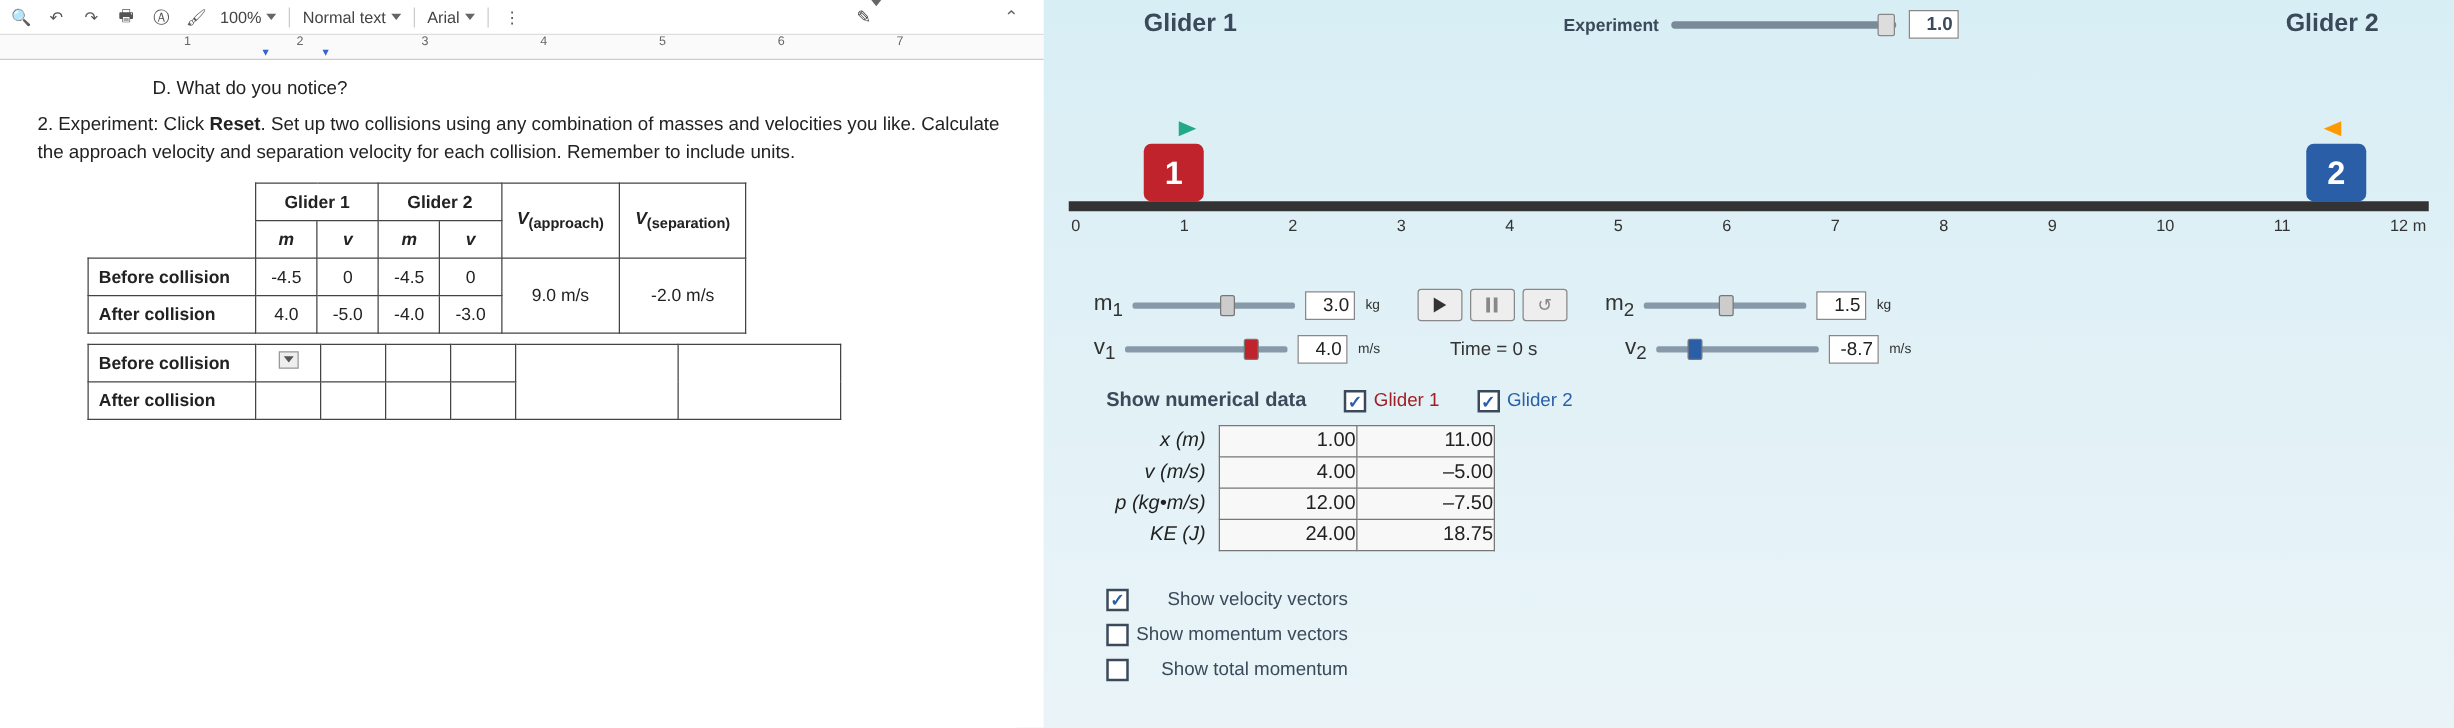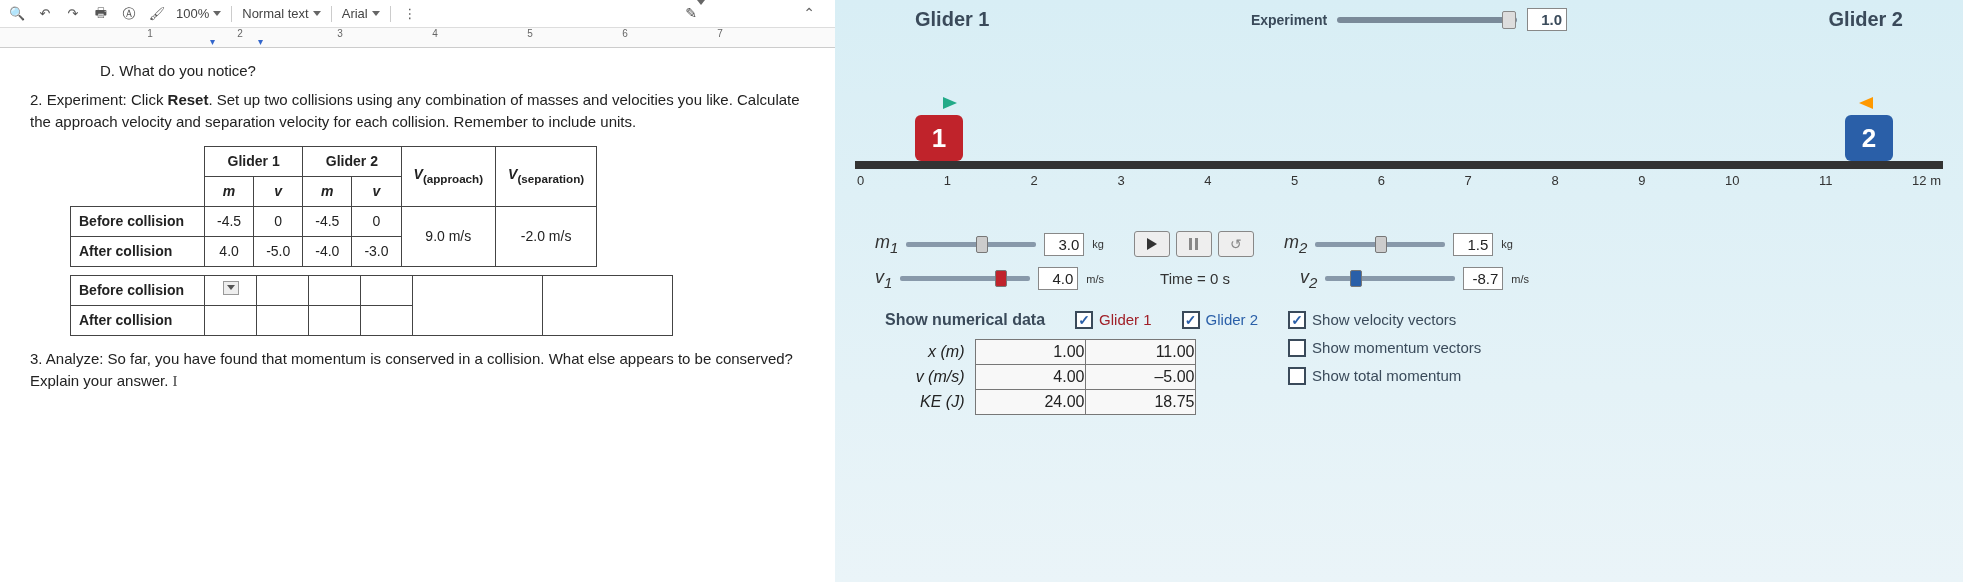--- a/index.html
+++ b/index.html
@@ -40,38 +40,38 @@
 .glider-obj { position: absolute; top: 54px; width: 48px; height: 46px; border-radius: 6px; display: flex; align-items: center; justify-content: center; font-size: 26px; font-weight: bold; color: #fff; }
 .glider-red { background: #c0232b; left: 60px; }
 .glider-blue { background: #2a5fa8; right: 50px; }
 .flag { position: absolute; width: 0; height: 0; top: -18px; left: 50%; border-left: 4px solid #555; }
 .flag::after { content: ''; position: absolute; top: 0; left: 0; border-top: 6px solid transparent; border-bottom: 6px solid transparent; }
 .glider-red .flag::after { border-left: 14px solid #2a8; }
 .glider-blue .flag::after { border-right: 14px solid #f90; left: -14px; }
 
 .controls-row { display: flex; align-items: center; gap: 30px; padding: 0 20px; }
 .param { display: flex; align-items: center; gap: 8px; }
-.param .lbl { font-style: italic; font-size: 18px; color: #333; }
+.param .lbl { font-size: 18px; color: #333; }
 .slider2 { width: 130px; height: 5px; background: #8899aa; position: relative; border-radius: 2px; }
 .slider2 .th { position: absolute; top: -6px; width: 12px; height: 17px; background: #ccc; border: 1px solid #777; border-radius: 2px; }
 .slider2.red .th { background: #c0232b; }
 .slider2.blue .th { background: #2a5fa8; }
 .unit { color: #333; font-size: 11px; }
 .play-row { display: flex; align-items: center; gap: 6px; }
 .play-btn { width: 36px; height: 26px; border: 1px solid #888; background: #eee; display: flex; align-items: center; justify-content: center; cursor: pointer; border-radius: 3px; }
 .tri-play { width: 0; height: 0; border-top: 6px solid transparent; border-bottom: 6px solid transparent; border-left: 10px solid #333; }
 .pause-ico { display: flex; gap: 3px; }
 .pause-ico span { width: 3px; height: 12px; background: #888; }
 .reset-ico { font-size: 14px; color: #888; }
 .time-txt { font-size: 15px; color: #333; margin-left: 26px; }
 
-.data-panel { display: flex; gap: 30px; padding: 20px 20px 0 30px; align-items: flex-start; }
+.data-panel { display: flex; gap: 30px; padding: 20px 20px 0 30px; align-items: flex-start; flex-direction: column; }
 .check { display: flex; align-items: center; gap: 6px; font-size: 15px; color: #2a5fa8; }
 .check.red-lbl { color: #a02028; }
-.check.plain { color: #3a4a5a; }
+.check.plain { color: #3a4a5a; justify-content: space-between; }
 .chkbox { width: 18px; height: 18px; border: 2px solid #3a4a5a; background: #fff; display: flex; align-items: center; justify-content: center; }
 .chkbox.on::after { content: '✓'; color: #2a5fa8; font-weight: bold; font-size: 14px; }
 .num-table { border-collapse: collapse; font-size: 16px; }
 .num-table td { border: 1px solid #777; padding: 3px 0; width: 110px; text-align: right; background: #f8f8f8; }
 .num-table .rlbl { border: none; background: transparent; text-align: right; padding-right: 10px; font-style: italic; width: 90px; }
 .shownum { font-weight: bold; color: #3a4a5a; font-size: 16px; }
 .right-checks { display: flex; flex-direction: column; gap: 10px; }
 .left-pane .pen { position: absolute; right: 130px; top: 5px; color: #444; }
 .left-pane .uparrow { position: absolute; right: 20px; top: 5px; color: #666; cursor: pointer; }
 </style>
@@ -112,21 +112,21 @@
     <span class="num" style="left:150px">1</span>
     <span class="num" style="left:240px">2</span>
     <span class="num" style="left:340px">3</span>
     <span class="num" style="left:435px">4</span>
     <span class="num" style="left:530px">5</span>
     <span class="num" style="left:625px">6</span>
     <span class="num" style="left:720px">7</span>
   </div>
 
   <div class="doc">
-    <div class="q" style="margin-left:70px">D.  What do you notice?</div>
+    <div class="q" style="margin-left:92px">D.  What do you notice?</div>
 
     <div class="item2">
       <span>2.</span>
       <span class="u">Experiment</span><span>: Click </span><b>Reset</b><span>. Set up two collisions using any combination of masses and velocities you like. Calculate the approach velocity and separation velocity for each collision. Remember to include units.</span>
     </div>
 
     <table class="data" style="margin-left:40px">
       <tbody>
           <tr>
         <th rowspan="2" style="border:none;background:transparent"></th>
@@ -174,25 +174,20 @@
       <tr>
         <td class="rowh">After collision</td>
         <td></td>
             <td></td>
             <td></td>
             <td></td>
       </tr>
     </tbody>
       </table>
 
-    <div style="margin-top:12px">
-      <span>3.</span>
-      <span class="u">Analyze</span><span>: So far, you have found that momentum is conserved in a collision. What else appears to be conserved? Explain your answer.</span>
-      <span class="cursor-i"> I</span>
-    </div>
   </div>
 </div>
 
 <div class="right-pane">
   <div class="rp-top">
     <span class="glider-label">Glider 1</span>
     <div class="elastic">
       <span>Experiment</span>
       <div class="slider-track">
           <div class="slider-thumb" style="left:165px"></div>
@@ -301,20 +296,25 @@
               <td class="rlbl">x (m)</td>
               <td>1.00</td>
               <td>11.00</td>
             </tr>
         <tr>
               <td class="rlbl">v (m/s)</td>
               <td>4.00</td>
               <td>–5.00</td>
             </tr>
         <tr>
+              <td class="rlbl">p (kg•m/s)</td>
+              <td>12.00</td>
+              <td>–7.50</td>
+            </tr>
+        <tr>
               <td class="rlbl">KE (J)</td>
               <td>24.00</td>
               <td>18.75</td>
             </tr>
       </tbody>
         </table>
     </div>
     <div class="right-checks">
       <label class="check plain">
           <span class="chkbox on"></span>

